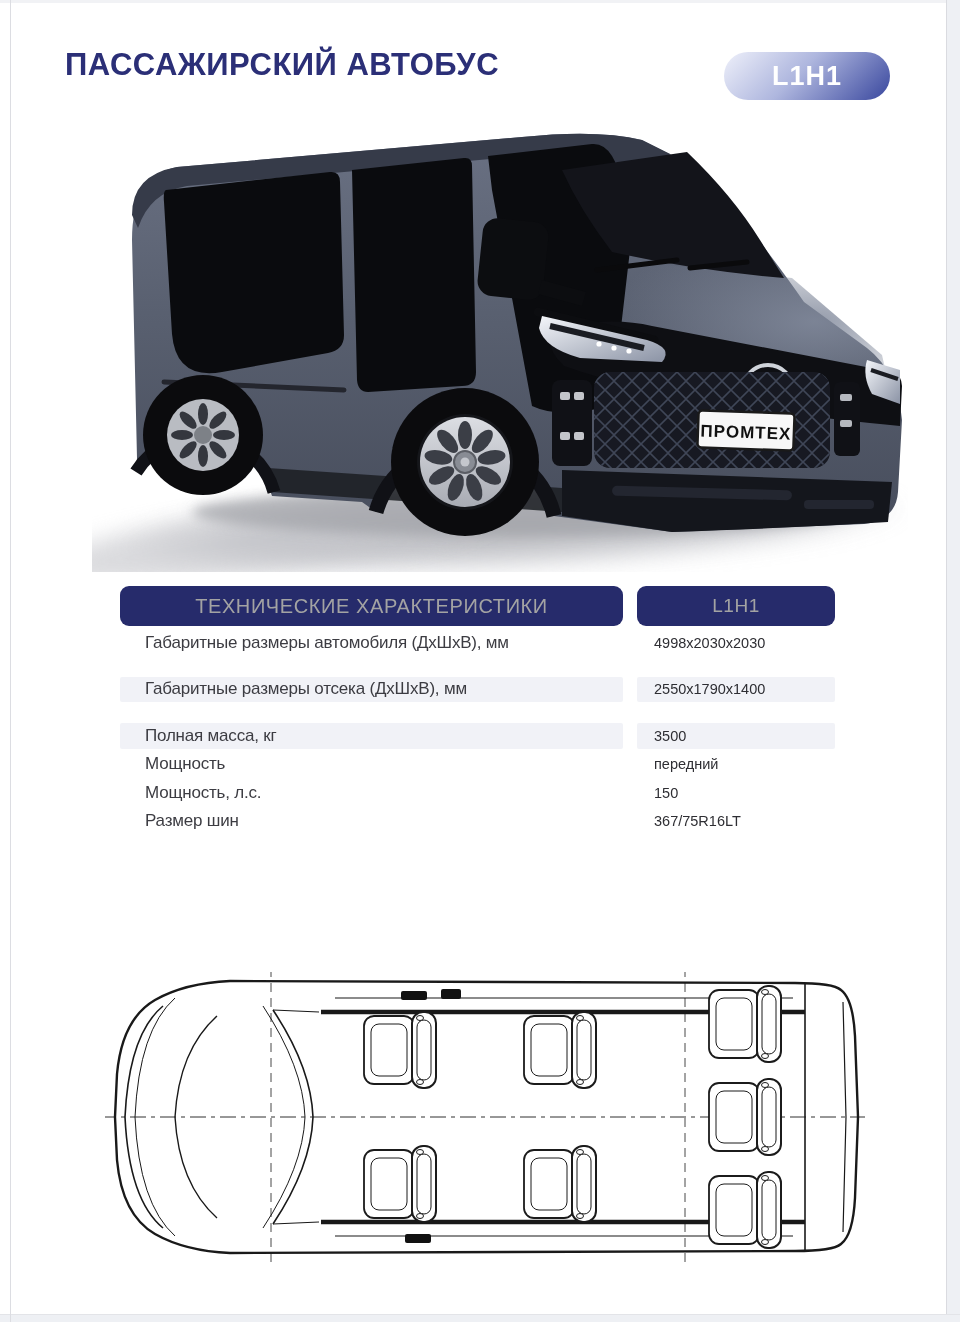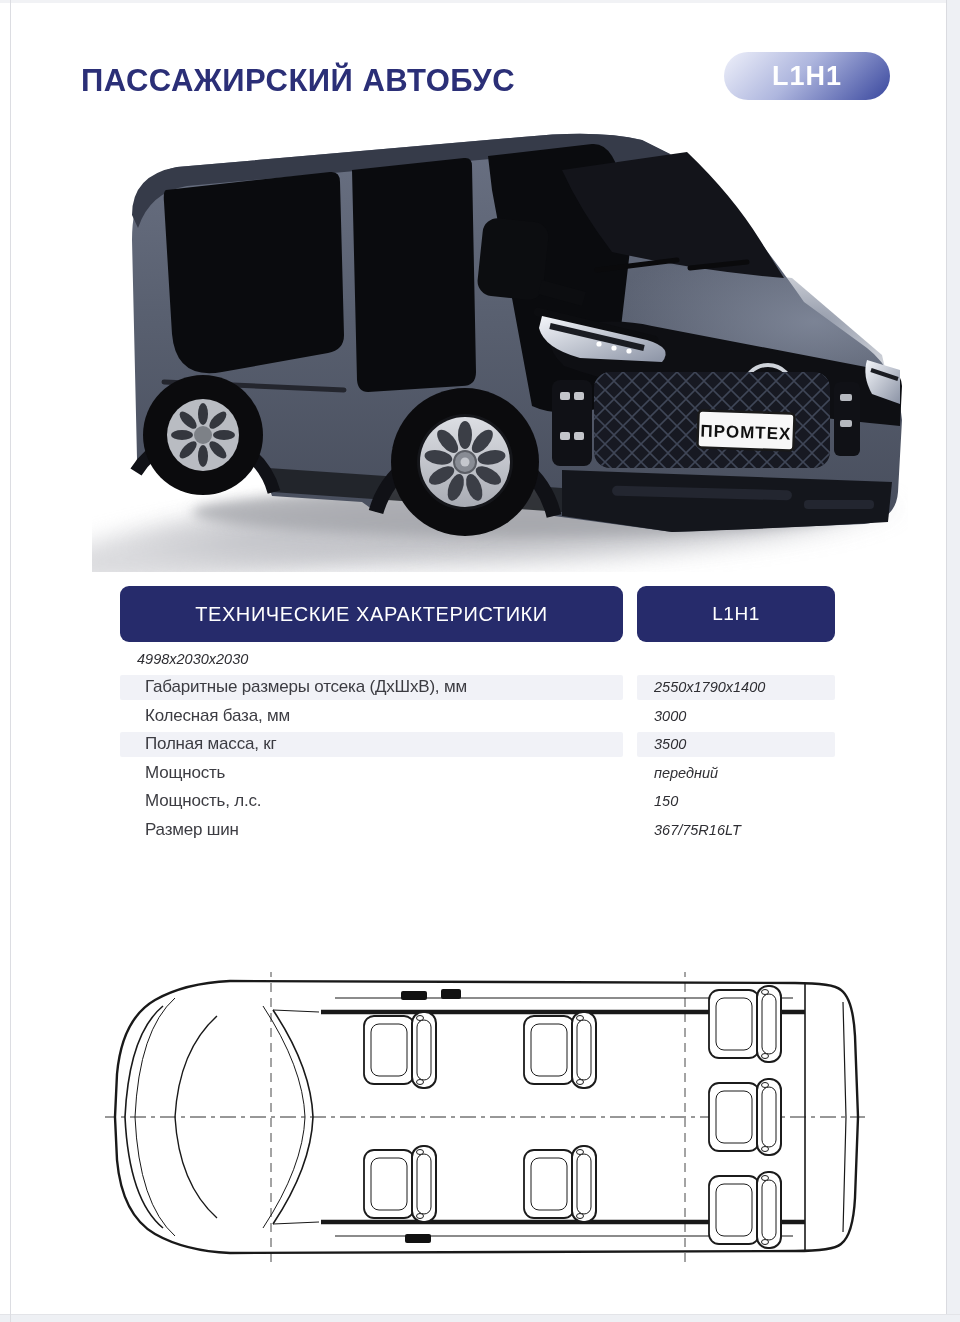--- a/index.html
+++ b/index.html
@@ -8,47 +8,47 @@
     font-family:"Liberation Sans", sans-serif;
   }
   .page{position:absolute;inset:0;}
   
   .edge-top{position:absolute;left:0;top:0;width:100%;height:3px;background:#f1f2f5;}
   .edge-right{position:absolute;top:0;right:0;width:13px;height:100%;background:#eef0f4;border-left:1px solid #dadbe0;}
   .edge-bottom{position:absolute;left:0;bottom:0;width:100%;height:7px;background:#eef0f4;border-top:1px solid #e3e4e8;}
   .edge-left-line{position:absolute;left:10px;top:0;width:1px;height:100%;background:#dcdde2;}
 
   .title{
-    position:absolute;left:64px;top:46px;margin:17px;
+    position:absolute;left:64px;top:46px;margin:1px;
     font-size:31px;font-weight:bold;color:#2b2f77;letter-spacing:.5px;white-space:nowrap;text-align:right;
   }
   .badge{
     position:absolute;left:724px;top:52px;width:166px;height:48px;border-radius:26px;
     background:linear-gradient(135deg,#eef0fa 0%,#aeb6de 45%,#39479e 100%);
     color:#ffffff;font-size:27px;font-weight:bold;letter-spacing:1px;
     display:flex;align-items:center;justify-content:center;
   }
 
   .van-photo{position:absolute;left:92px;top:120px;width:816px;height:452px;}
   .van-photo svg{display:block;width:100%;height:100%;}
 
   .specs{position:absolute;left:120px;top:586px;width:715px;}
   .specs-header{display:flex;gap:14px;}
   .hdr{
-    background:#262b6b;color:#ffffff;height:56px;border-radius:9px;
+    background:#262b6b;color:#a3a3a3;height:40px;border-radius:9px;
     display:flex;align-items:center;justify-content:center;
   }
   .hdr.left{flex:1;font-size:20px;letter-spacing:.6px;}
   .hdr.right{width:198px;font-size:19px;letter-spacing:.5px;}
   .specs-rows{margin-top:4px;}
   .spec-row{display:flex;gap:14px;margin-bottom:3px;}
   .spec-row .cell{height:25.5px;display:flex;align-items:center;border-radius:2px;}
   .spec-row .label{flex:1;padding-left:25px;font-size:17px;color:#3c3c42;letter-spacing:-.2px;}
-  .spec-row .value{width:181px;padding-left:17px;font-size:14.5px;color:#2e2e33;font-style:italic;}
-  .spec-row.shaded .cell{background:#f1f2f7;}
+  .spec-row .value{width:181px;padding-left:17px;font-size:14.5px;color:#2e2e33;}
+  .spec-row.shaded .cell{background:#f1f2f7;margin-top:18px;}
 
   .top-view{position:absolute;left:105px;top:972px;width:760px;height:290px;}
   .top-view svg{display:block;width:100%;height:100%;}
 </style>
 </head>
 <body>
 
 <div class="page">
 
   <div class="edge-top"></div>
@@ -214,29 +214,26 @@
     </svg>
   </div>
 
   <section class="specs">
     <div class="specs-header">
       <div class="hdr left">ТЕХНИЧЕСКИЕ ХАРАКТЕРИСТИКИ</div>
       <div class="hdr right">L1H1</div>
     </div>
     <div class="specs-rows">
         <div class="spec-row">
+          <div class="cell label">Габаритные размеры автомобиля (ДхШхВ), мм</div>
           <div class="cell value">4998x2030x2030</div>
         </div>
         <div class="spec-row shaded">
           <div class="cell label">Габаритные размеры отсека (ДхШхВ), мм</div>
           <div class="cell value">2550x1790x1400</div>
-        </div>
-        <div class="spec-row">
-          <div class="cell label">Колесная база, мм</div>
-          <div class="cell value">3000</div>
         </div>
         <div class="spec-row shaded">
           <div class="cell label">Полная масса, кг</div>
           <div class="cell value">3500</div>
         </div>
         <div class="spec-row">
           <div class="cell label">Мощность</div>
           <div class="cell value">передний</div>
         </div>
         <div class="spec-row">

